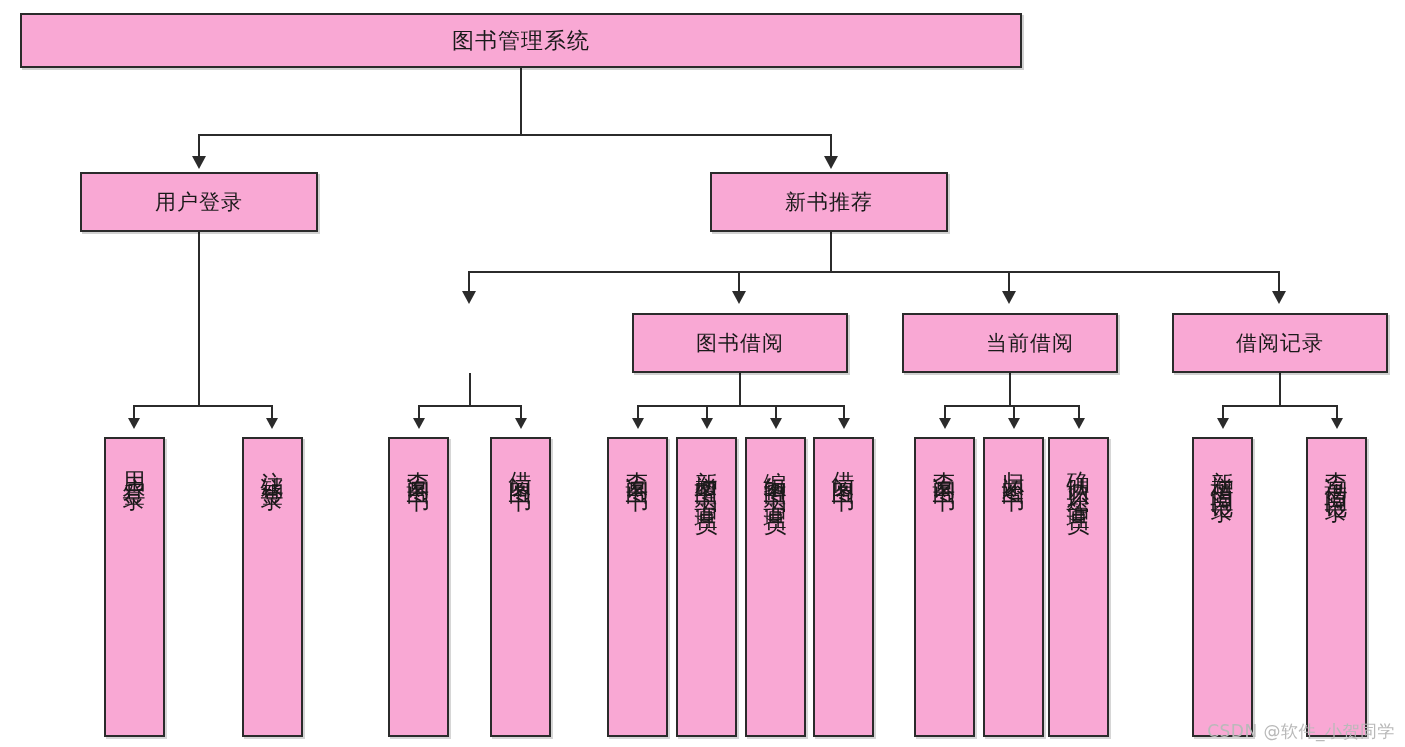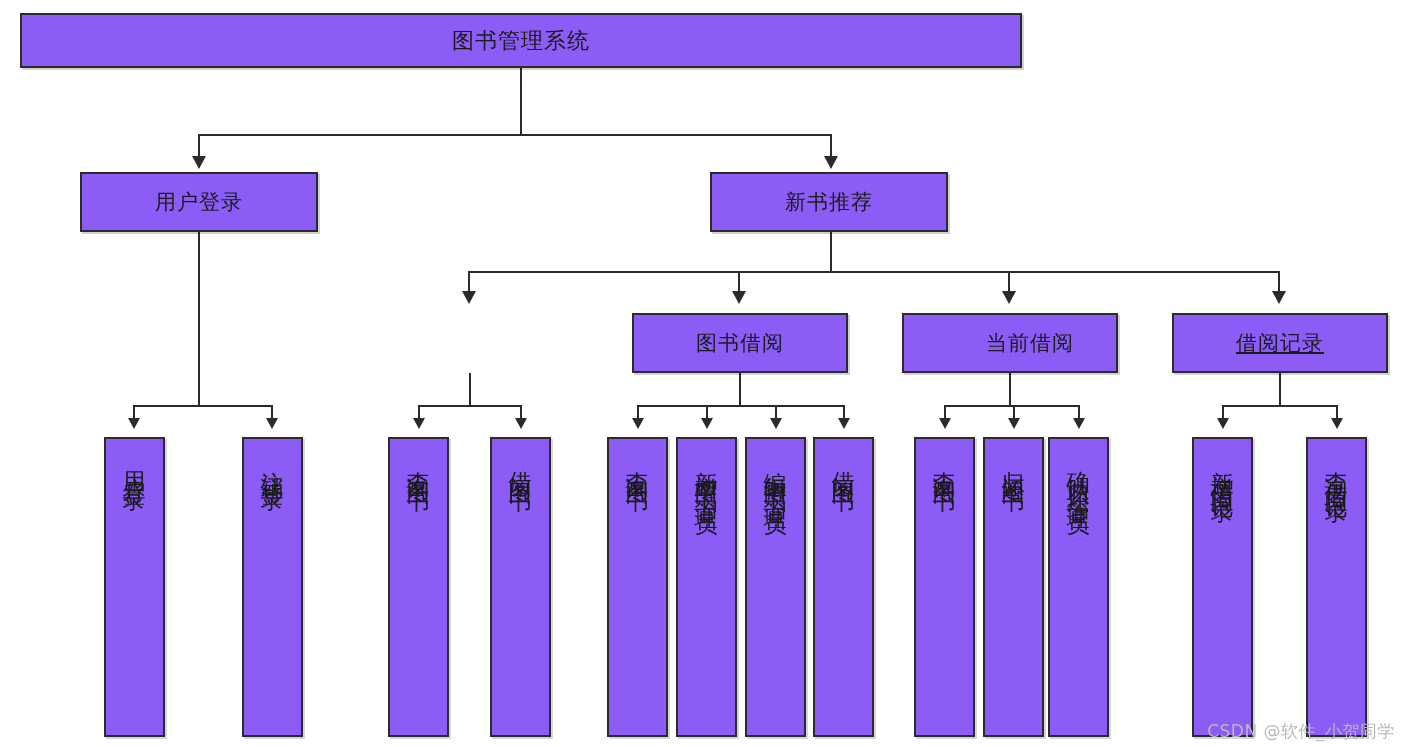--- a/index.html
+++ b/index.html
@@ -10,21 +10,21 @@
     overflow:hidden;
     position:relative;
   }
   #diagram{
     position:absolute;left:0;top:0;width:1405px;height:747px;
   }
   
   .node{
     position:absolute;
     box-sizing:border-box;
-    background:#8b5cf6;
+    background:#f9a8d4;
     border:2px solid #2b2b2b;
     box-shadow:2px 2px 0 rgba(0,0,0,0.18);
     display:flex;
     align-items:center;
     justify-content:center;
     color:#1a1a1a;
     z-index:3;
   }
   .node .label{
     font-size:21px;
@@ -124,21 +124,21 @@
   <div class="arrow" style="left:1002px;top:291px;"></div>
   <div class="line vline" style="left:1278px;top:271px;width:2px;height:22px;"></div>
   <div class="arrow" style="left:1272px;top:291px;"></div>
 
   <div class="node" style="left:632px;top:313px;width:216px;height:60px;">
     <span class="label">图书借阅</span>
   </div>
   <div class="node" style="left:902px;top:313px;width:216px;height:60px;padding-left:40px;">
     <span class="label">当前借阅</span>
   </div>
-  <div class="node" style="left:1172px;top:313px;width:216px;height:60px;text-decoration:underline;">
+  <div class="node" style="left:1172px;top:313px;width:216px;height:60px;">
     <span class="label">借阅记录</span>
   </div>
 
   <div class="line vline" style="left:469px;top:373px;width:2px;height:33px;"></div>
   <div class="line hline" style="left:418px;top:405px;width:104px;height:2px;"></div>
   <div class="line vline" style="left:418px;top:405px;width:2px;height:15px;"></div>
   <div class="arrow small" style="left:413px;top:418px;"></div>
   <div class="line vline" style="left:520px;top:405px;width:2px;height:15px;"></div>
   <div class="arrow small" style="left:515px;top:418px;"></div>
 

